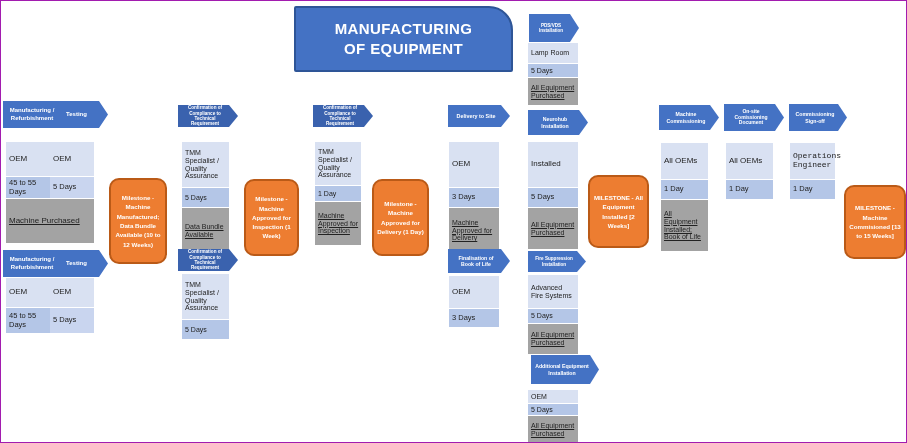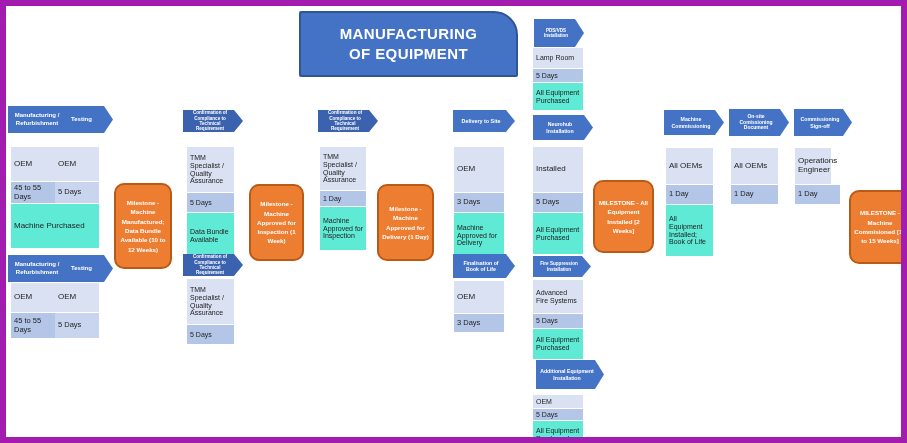--- a/index.html
+++ b/index.html
@@ -1,19 +1,19 @@
 <!DOCTYPE html>
 <html><head>
 <meta charset="utf-8">
 <style>
   html,body{margin:0;padding:0;background:#fff;}
   .canvas{
     position:relative;width:907px;height:443px;background:#fff;
     font-family:"Liberation Sans",sans-serif;overflow:hidden;
-    border:6px solid #a21caf;box-sizing:border-box;padding-left:20px;
+    border:1px solid #a21caf;box-sizing:border-box;padding-left:20px;
   }
   .title{
     position:absolute;left:293px;top:5px;width:219px;height:66px;
     background:#4472C4;border:2px solid #2E5597;border-radius:2px 24px 2px 2px;
     display:flex;align-items:center;justify-content:center;text-align:center;
     color:#fff;font-weight:700;font-size:15px;letter-spacing:.4px;
     padding:0 26px;box-sizing:border-box;line-height:1.35;
   }
   .chev{
     position:absolute;display:flex;align-items:center;justify-content:center;
@@ -25,21 +25,21 @@
   .notch{clip-path:polygon(0 0,calc(100% - 9px) 0,100% 50%,calc(100% - 9px) 100%,0 100%,9px 50%);}
   .outl{filter:drop-shadow(1.5px 0 0 #fff) drop-shadow(-1px 0 0 #fff);z-index:2;}
   .cell{
     position:absolute;display:flex;align-items:center;box-sizing:border-box;
     padding:1px 2px 1px 3px;color:#222;line-height:1.12;font-size:7.5px;
     border-top:1px solid #fff;
   }
   .light{background:#D9E1F2;}
   .mid{background:#B4C6E7;}
   .mid2{background:#C9D5EF;}
-  .dark{background:#5eead4;}
+  .dark{background:#a3a3a3;text-decoration:underline;}
   .f8{font-size:8px;}
   .f7{font-size:7px;}
   .f6{font-size:6px;}
   .f52{font-size:5.2px;}
   .f5{font-size:5px;}
   .f46{font-size:4.6px;}
   .ms{
     position:absolute;display:flex;align-items:center;justify-content:center;
     text-align:center;background:#ED7D31;border:2px solid #BA5A17;border-radius:10px;
     color:#fff;font-weight:700;font-size:6.2px;line-height:1.5;padding:3px;
@@ -244,21 +244,21 @@
   <div class="cell light f8" style="left:725px;top:141px;width:47px;height:37px;">
       <span>All OEMs</span>
     </div>
   <div class="cell mid" style="left:725px;top:178px;width:47px;height:20px;">
       <span>1 Day</span>
     </div>
 
   <div class="chev pent f52" style="left:788px;top:103px;width:58px;height:27px;">
     <span>Commissioning Sign-off</span>
     </div>
-  <div class="cell light f8" style="left:789px;top:141px;width:36px;height:37px;">
+  <div class="cell light f8" style="left:789px;top:141px;width:45px;height:37px;font-family:Liberation Mono, monospace;">
       <span>Operations Engineer</span>
     </div>
   <div class="cell mid" style="left:789px;top:178px;width:45px;height:20px;">
       <span>1 Day</span>
     </div>
 
   <div class="ms" style="left:843px;top:184px;width:62px;height:74px;">
     <span>MILESTONE - Machine Commisioned [13 to 15 Weeks]</span>
     </div>
 

